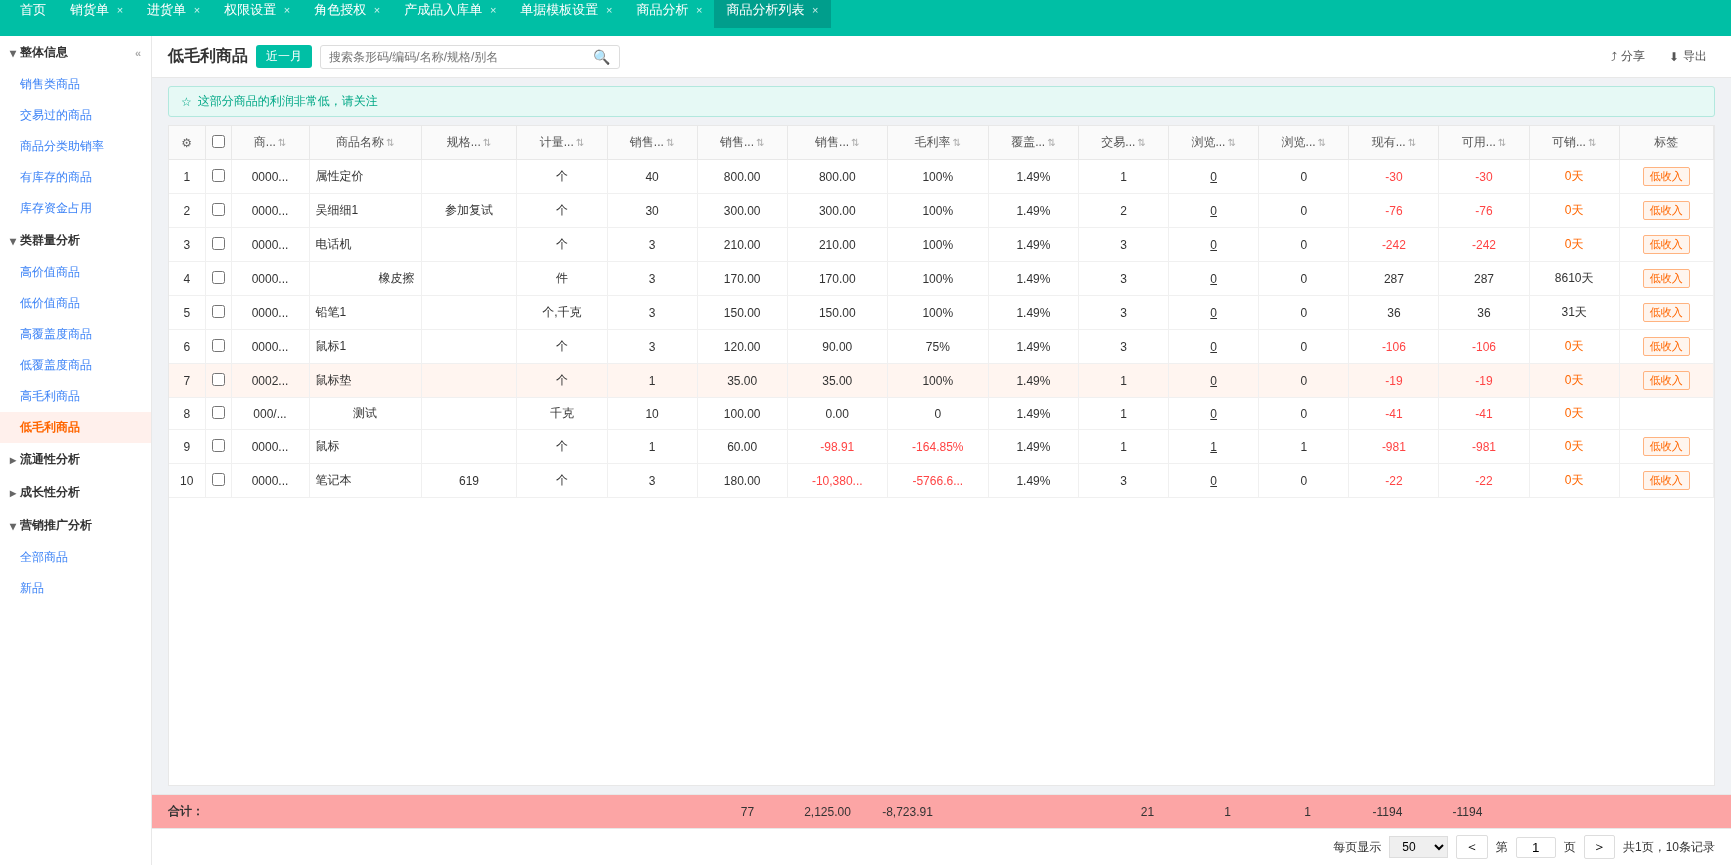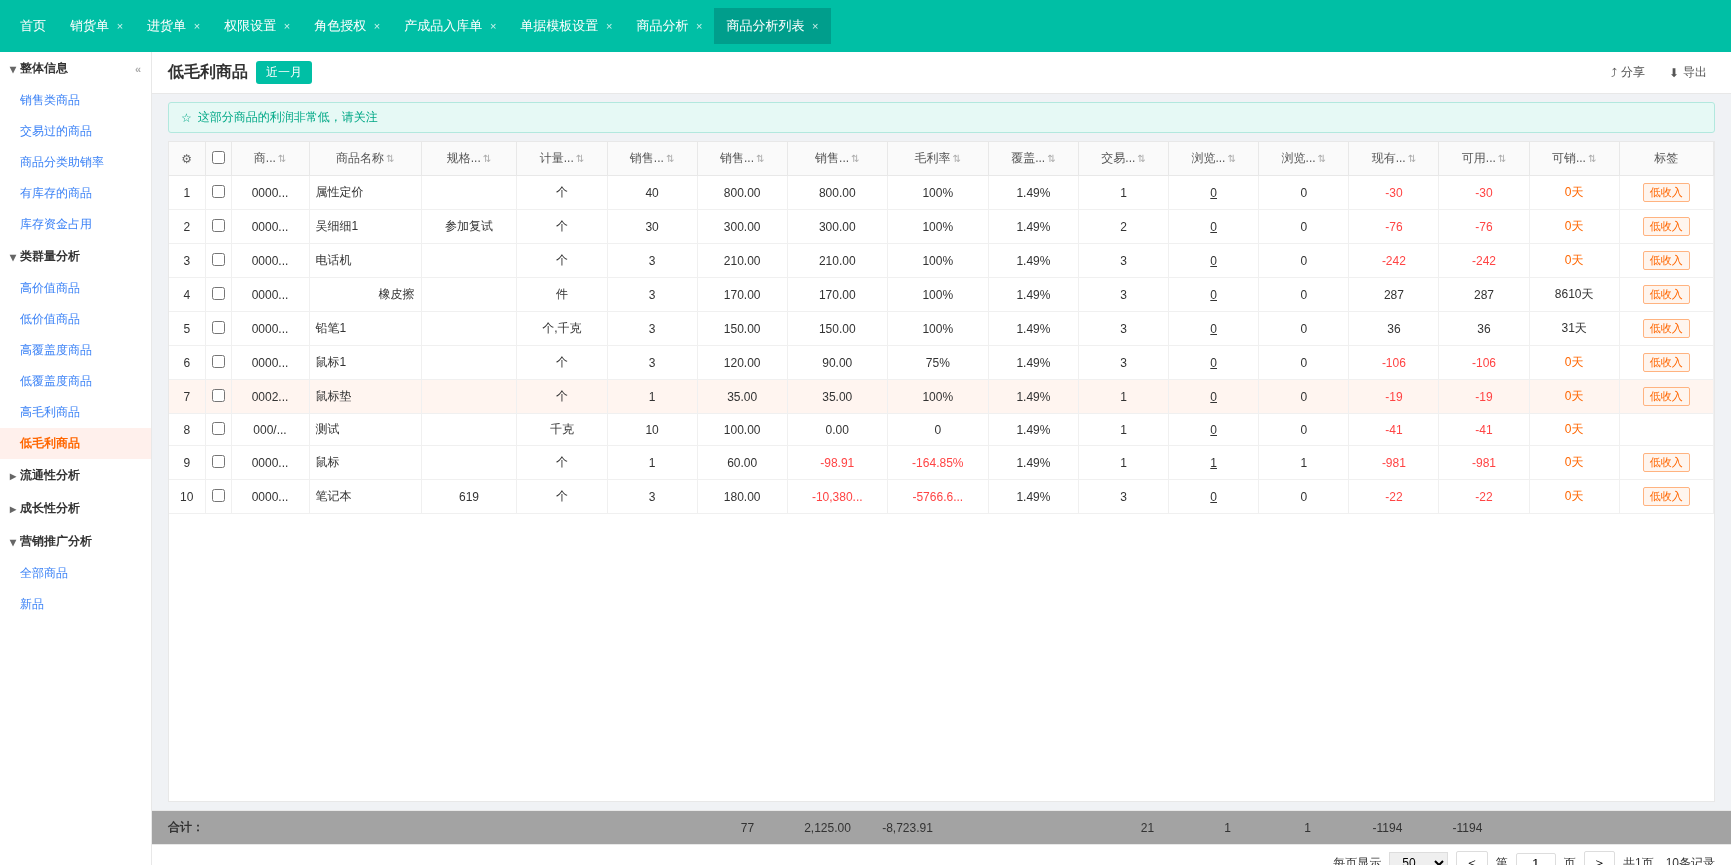--- a/index.html
+++ b/index.html
@@ -1,24 +1,24 @@
 <!DOCTYPE html>
 <html><head>
   <meta charset="utf-8">
   <style>
     * { box-sizing: border-box; margin: 0; padding: 0; }
     body { font-family: 'Microsoft YaHei', Arial, sans-serif; font-size: 12px; background: #f5f5f5; color: #333; }
 
     
     .top-nav {
       display: flex;
-      align-items: center;
+      align-items: flex-end;
       background: #00bfa5;
-      height: 52px;
-      padding: 0 8px;
+      height: 36px;
+      padding: 8px 8px;
     }
     .top-nav .nav-item {
       color: #fff;
       padding: 0 12px;
       height: 36px;
       line-height: 36px;
       cursor: pointer;
       font-size: 13px;
       white-space: nowrap;
     }
@@ -185,21 +185,21 @@
       font-size: 11px;
     }
     .tag-low-income { color: #ff6600; border: 1px solid #ffb380; background: #fff5ee; }
     .val-red { color: #ff4444; }
     .val-orange { color: #ff6600; }
     .val-underline { text-decoration: underline; cursor: pointer; }
     .sort-icon { color: #aaa; margin-left: 2px; font-size: 10px; }
 
     
     .footer-bar {
-      background: #a3a3a3;
+      background: #fca5a5;
       border-top: 1px solid #e8e8e8;
       padding: 8px 16px;
       display: flex;
       align-items: center;
       font-size: 12px;
     }
     .footer-label { font-weight: bold; margin-right: 16px; }
     .footer-cell {
       min-width: 80px;
       text-align: center;
@@ -304,20 +304,24 @@
     </div>
     <div class="sidebar-item">全部商品</div>
     <div class="sidebar-item">新品</div>
   </aside>
 
   <div class="content-area">
 
     <div class="page-header">
       <span class="page-title">低毛利商品</span>
       <button class="time-filter-btn">近一月</button>
+      <div class="search-box">
+        <input type="text" placeholder="搜索条形码/编码/名称/规格/别名" style="">
+        <span style="color:#aaa;font-size:14px;">🔍</span>
+      </div>
       <div class="header-actions">
         <button class="action-btn">
           <span>⤴</span>
           <span>分享</span>
         </button>
         <button class="action-btn">
           <span>⬇</span>
           <span>导出</span>
         </button>
       </div>
@@ -511,21 +515,21 @@
     <td class="val-red">-19</td>
     <td class="val-orange">0天</td>
     <td><span class="tag-badge tag-low-income">低收入</span></td>
   </tr>
             <tr>
     <td>8</td>
     <td class="checkbox-cell">
       <input type="checkbox" style="">
     </td>
     <td>000/...</td>
-    <td style="text-align:left;">测试</td>
+    <td style="text-align:center;">测试</td>
     <td></td>
     <td>千克</td>
     <td>10</td>
     <td>100.00</td>
     <td class="">0.00</td>
     <td class="">0</td>
     <td>1.49%</td>
     <td>1</td>
     <td class="val-underline">0</td>
     <td>0</td>

